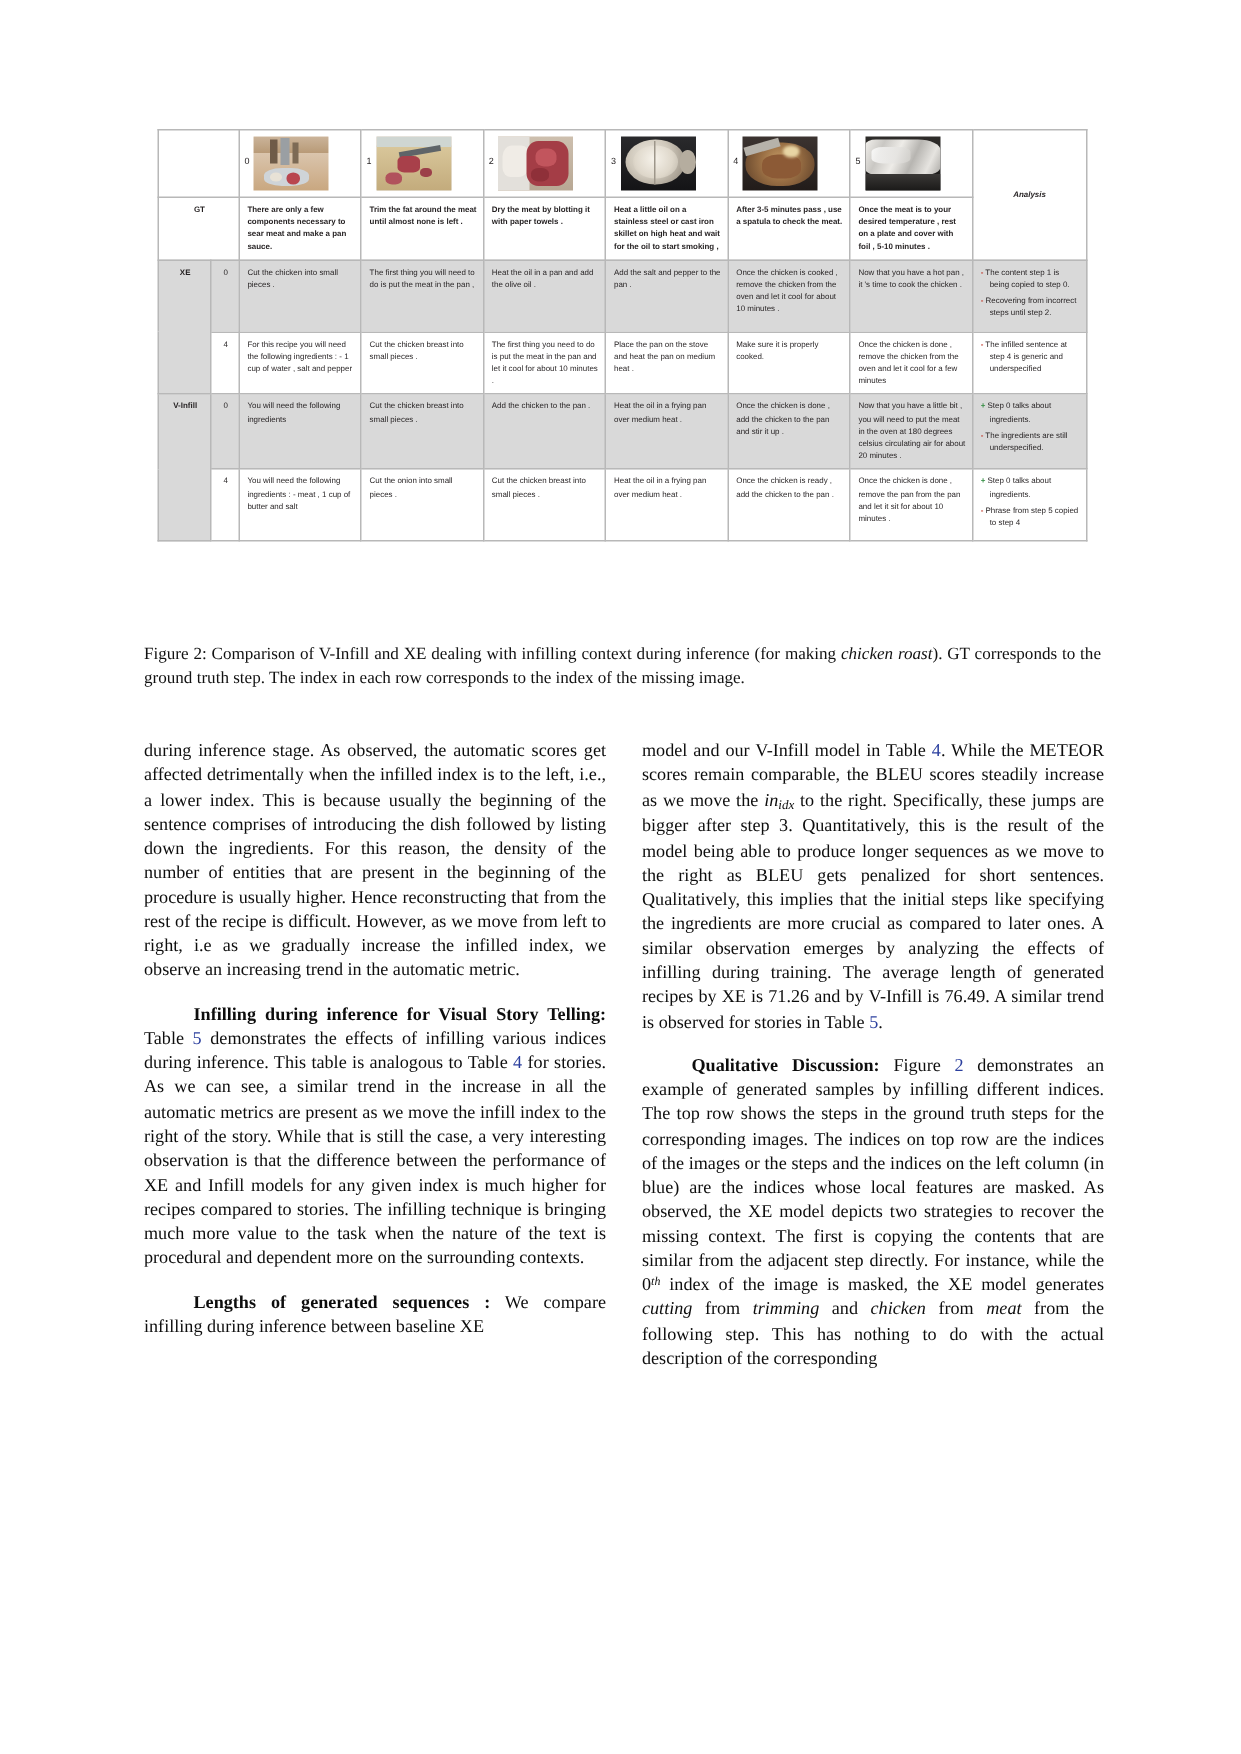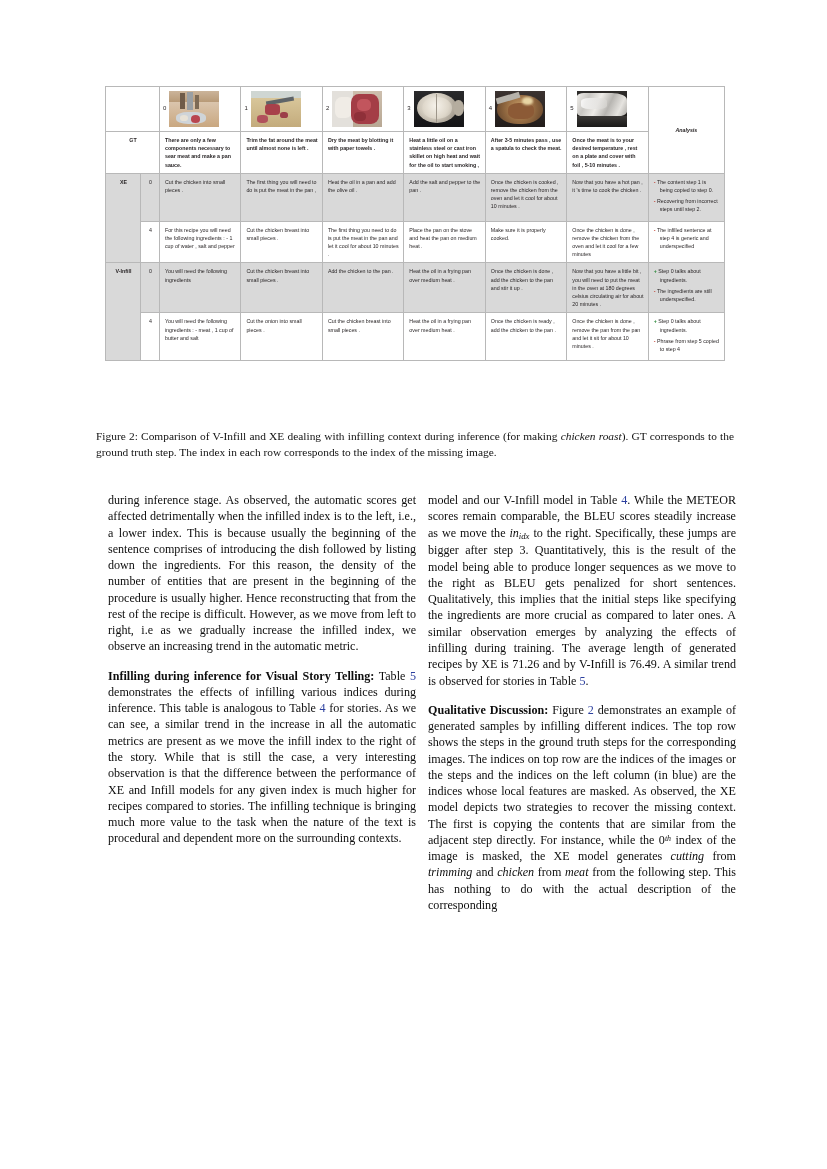--- a/index.html
+++ b/index.html
@@ -190,25 +190,25 @@
   .col {
     position: absolute;
     top: 492px;
     width: 308px;
     font-family: "Liberation Serif", serif;
     font-size: 12.1px;
     line-height: 1.345;
     text-align: justify;
     color: #0d0d0d;
   }
-  .col-left  { left: 108px; }
+  .col-left  { left: 96px; }
   .col-right { left: 428px; }
   .col p { margin: 0 0 0 0; }
   .col p.gap { margin-top: 13px; }
-  .col b { font-weight: bold; }
+  .col b { font-weight: bold; margin-left: 33px; }
   .col i { }
   .ref { color: #2b3f9e; }
   .sub { font-size: 0.72em; vertical-align: -0.25em; }
   .sup { font-size: 0.66em; vertical-align: 0.42em; font-style: italic; }
   .mathit { font-style: italic; }
 </style>
 </head>
 <body>
 
 <div class="page">
@@ -383,20 +383,21 @@
 
   <div class="caption">
     <span>Figure 2:</span><span> Comparison of V-Infill and XE dealing with infilling context during inference (for making </span><i>chicken roast</i><span>). GT corresponds to the ground truth step. The index in each row corresponds to the index of the missing image.</span>
   </div>
 
   <div class="col col-left">
     <p>during inference stage. As observed, the automatic scores get affected detrimentally when the infilled index is to the left, i.e., a lower index. This is because usually the beginning of the sentence comprises of introducing the dish followed by listing down the ingredients. For this reason, the density of the number of entities that are present in the beginning of the procedure is usually higher. Hence reconstructing that from the rest of the recipe is difficult. However, as we move from left to right, i.e as we gradually increase the infilled index, we observe an increasing trend in the automatic metric.</p>
 
     <p class="gap"><b>Infilling during inference for Visual Story Telling:</b><span> Table </span><span class="ref">5</span><span> demonstrates the effects of infilling various indices during inference. This table is analogous to Table </span><span class="ref">4</span><span> for stories. As we can see, a similar trend in the increase in all the automatic metrics are present as we move the infill index to the right of the story. While that is still the case, a very interesting observation is that the difference between the performance of XE and Infill models for any given index is much higher for recipes compared to stories. The infilling technique is bringing much more value to the task when the nature of the text is procedural and dependent more on the surrounding contexts.</span></p>
 
+    <p class="gap"><b>Lengths of generated sequences :</b><span> We compare infilling during inference between baseline XE</span></p>
   </div>
 
   <div class="col col-right">
     <p><span>model and our V-Infill model in Table </span><span class="ref">4</span><span>. While the METEOR scores remain comparable, the BLEU scores steadily increase as we move the </span><span class="mathit">in</span><span class="sub mathit">idx</span><span> to the right. Specifically, these jumps are bigger after step 3. Quantitatively, this is the result of the model being able to produce longer sequences as we move to the right as BLEU gets penalized for short sentences. Qualitatively, this implies that the initial steps like specifying the ingredients are more crucial as compared to later ones. A similar observation emerges by analyzing the effects of infilling during training. The average length of generated recipes by XE is 71.26 and by V-Infill is 76.49. A similar trend is observed for stories in Table </span><span class="ref">5</span><span>.</span></p>
 
     <p class="gap"><b>Qualitative Discussion:</b><span> Figure </span><span class="ref">2</span><span> demonstrates an example of generated samples by infilling different indices. The top row shows the steps in the ground truth steps for the corresponding images. The indices on top row are the indices of the images or the steps and the indices on the left column (in blue) are the indices whose local features are masked. As observed, the XE model depicts two strategies to recover the missing context. The first is copying the contents that are similar from the adjacent step directly. For instance, while the </span><span>0</span><span class="sup">th</span><span> index of the image is masked, the XE model generates </span><i>cutting</i><span> from </span><i>trimming</i><span> and </span><i>chicken</i><span> from </span><i>meat</i><span> from the following step. This has nothing to do with the actual description of the corresponding</span></p>
   </div>
 
 </div>
 

